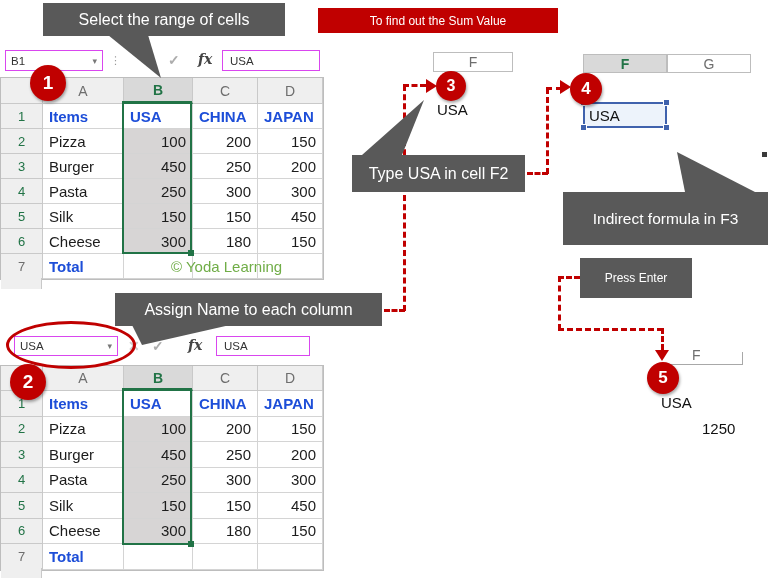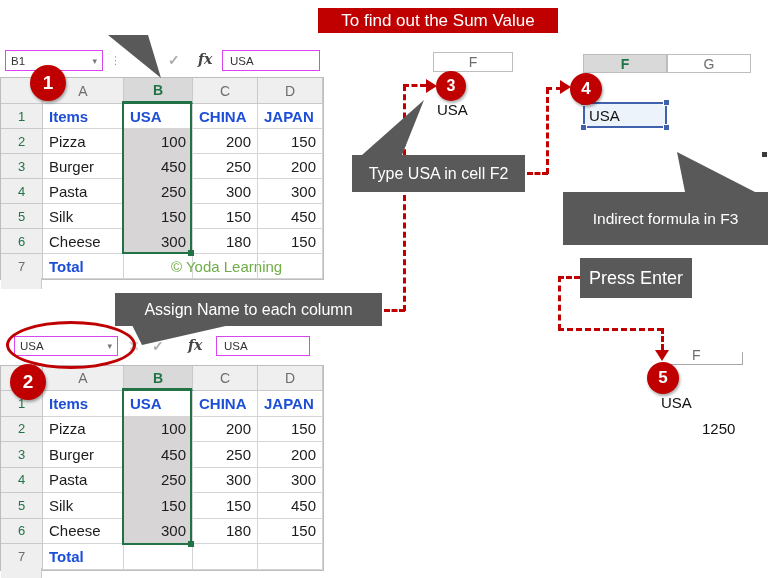--- a/index.html
+++ b/index.html
@@ -6,21 +6,21 @@
   #page{position:relative;width:768px;height:578px;background:#fff;overflow:hidden;
         font-family:"Liberation Sans",sans-serif;}
 
   
   .callout{position:absolute;background:#595959;color:#fff;display:flex;flex-direction:column;
            align-items:center;justify-content:center;font-size:16px;line-height:1.25;text-align:center;}
   .tail{position:absolute;background:#595959;}
 
   
   .banner{position:absolute;background:#C00000;color:#fff;display:flex;align-items:center;
-          justify-content:center;font-size:17px;}
+          justify-content:center;font-size:12px;}
 
   
   .step{position:absolute;background:#C00000;border-radius:50%;color:#fff;font-weight:bold;
         display:flex;align-items:center;justify-content:center;box-shadow:1px 2px 3px rgba(0,0,0,.35);z-index:30;}
 
   
   .dash-h{position:absolute;height:0;border-top:3px dashed #C00000;z-index:20;}
   .dash-v{position:absolute;width:0;border-left:3px dashed #C00000;z-index:20;}
   .arr-r{position:absolute;width:0;height:0;border-top:7px solid transparent;border-bottom:7px solid transparent;
          border-left:11px solid #C00000;z-index:21;}
@@ -67,20 +67,23 @@
   .ref-blue{color:#0070C0;}
   .ellipse{position:absolute;border:3.5px solid #C00000;border-radius:50%;z-index:25;}
   .hline{position:absolute;background:#a8a8a8;}
   .watermark{position:absolute;color:#70AD47;font-size:15px;z-index:7;}
 </style>
 </head>
 <body>
 
 <div id="page">
 
+  <div class="callout" style="left:43px;top:3px;width:242px;height:33px;z-index:40">
+    <span>Select the range of cells</span>
+  </div>
   <div class="tail" style="left:100px;top:35px;width:70px;height:44px;z-index:40;
        clip-path:polygon(8px 0px,48px 0px,61px 43px);"></div>
 
   <div class="fbox namebox" style="left:5px;top:50px;width:98px;height:21px;">
     <span>B1</span>
     <span style="color:#777;font-size:9px;">▾</span>
   </div>
   <span class="dots" style="left:110px;top:54px;">⋮</span>
   <span class="icon-gray" style="left:168px;top:52px;">✓</span>
   <span class="fx" style="left:198px;top:51px;">fx</span>
@@ -256,21 +259,21 @@
   <div class="callout" style="left:352px;top:155px;width:173px;height:37px;z-index:40">
     <span>Type USA in cell F2</span>
   </div>
 
   <div class="tail" style="left:660px;top:150px;width:100px;height:42px;z-index:40;
        clip-path:polygon(17px 2px,95px 42px,25px 42px);"></div>
   <div class="callout" style="left:563px;top:192px;width:205px;height:53px;font-size:15.5px;z-index:40">
     <span>Indirect formula in F3</span>
   </div>
 
-  <div class="callout" style="left:580px;top:258px;width:112px;height:40px;font-size:18px;z-index:40">
+  <div class="callout" style="left:580px;top:258px;width:112px;height:40px;font-size:12px;z-index:40">
     <span>Press Enter</span>
   </div>
 
   <div class="hline" style="left:658px;top:364px;width:84px;height:1px;"></div>
   <div class="hline" style="left:742px;top:352px;width:1px;height:13px;"></div>
   <div class="plain" style="left:692px;top:347px;color:#6e6e6e;font-size:14px;">F</div>
   <div class="step" style="left:647px;top:362px;width:32px;height:32px;font-size:17px;">
     <span>5</span>
   </div>
   <div class="plain" style="left:661px;top:394px;">USA</div>

